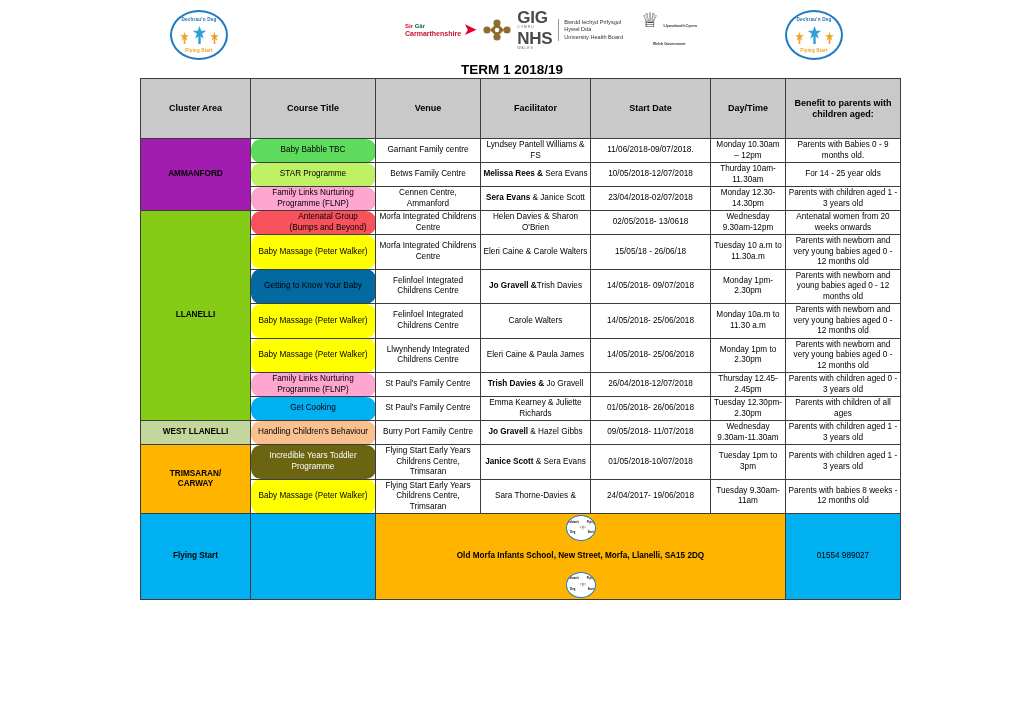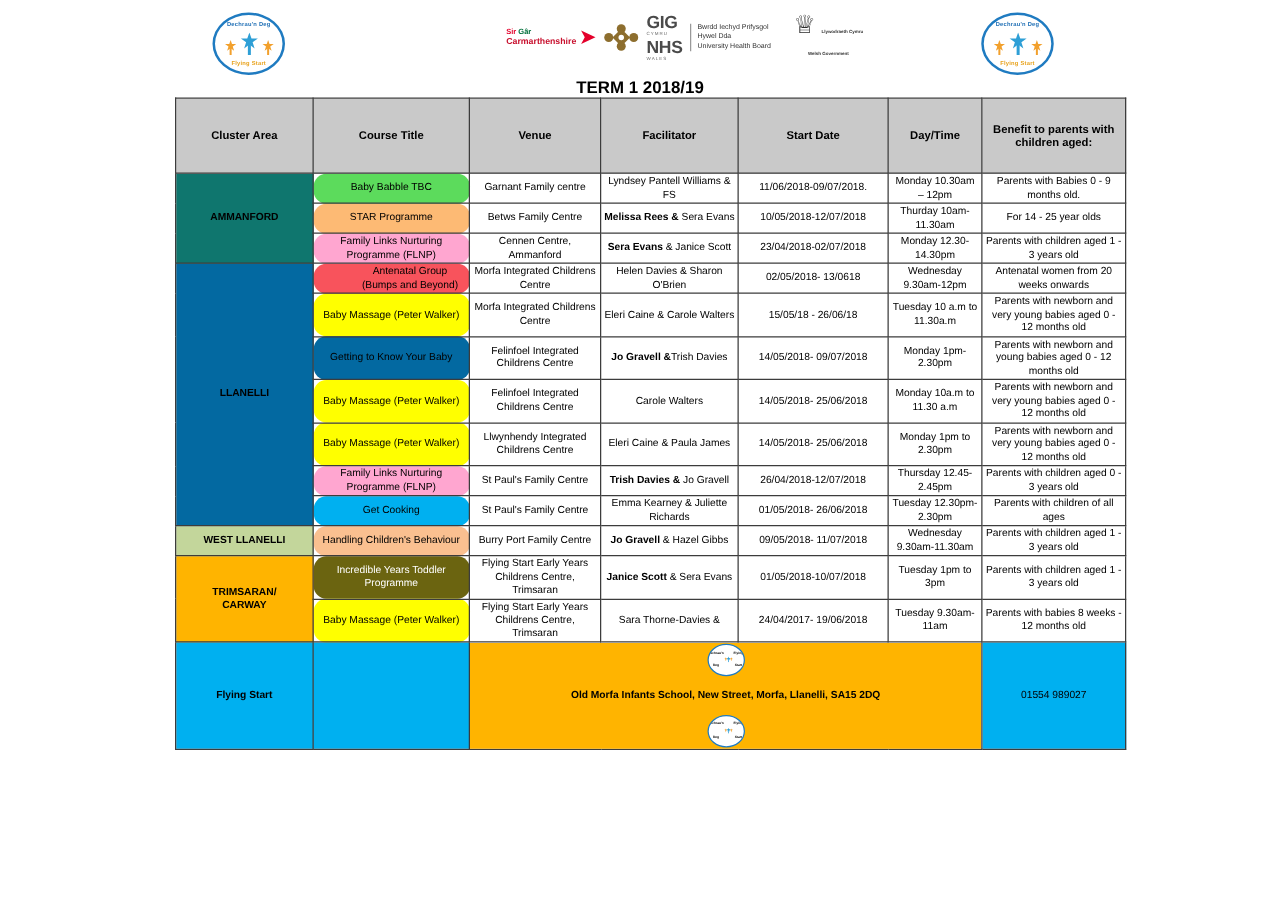--- a/index.html
+++ b/index.html
@@ -49,21 +49,21 @@
   }
   .cc-logo { display:flex; align-items:center; gap:2px; }
   .cc-logo .cc-text { font-size: 6px; line-height: 7px; font-weight: bold; }
   .cc-text .cc-sir { color: #e4002b; }
   .cc-text .cc-gar { color: #00703c; }
   .cc-text .cc-name { color: #c8102e; font-size: 7px; }
   .cc-dragon { color: #e4002b; font-size: 17px; line-height: 14px; }
 
   .nhs-knot { width: 28px; height: 24px; }
   .gig-nhs { line-height: 1; }
-  .gig-nhs .g1 { font-size: 14px; font-weight: bold; color: #4a4a4a; letter-spacing: -.3px;}
+  .gig-nhs .g1 { font-size: 17px; font-weight: bold; color: #4a4a4a; letter-spacing: -.3px;}
   .gig-nhs .g1s { font-size: 3.6px; color: #6b6b6b; letter-spacing: .8px; display:block; }
   .nhs-desc {
     border-left: 1px solid #9a9a9a; padding-left: 5px;
     font-size: 5.6px; line-height: 7.5px; color: #333;
   }
   .wg-logo { margin-left: 12px; text-align: center; }
   .wg-dragon { font-size: 20px; line-height: 18px; color: #2b2b2b; }
   .wg-text { font-size: 3.6px; line-height: 4.6px; color: #333; font-weight: bold;}
 
   .title-main {
@@ -233,46 +233,46 @@
             <th>Course Title</th>
             <th>Venue</th>
             <th>Facilitator</th>
             <th>Start Date</th>
             <th>Day/Time</th>
             <th>Benefit to parents with children aged:</th>
           </tr>
       </thead>
       <tbody id="tbody">
           <tr>
-            <td class="cluster" rowspan="3" style="background: #0f766e;">AMMANFORD</td>
+            <td class="cluster" rowspan="3" style="background: #a21caf;">AMMANFORD</td>
             <td class="course" style="background: rgb(92, 219, 92); color: rgb(0, 0, 0);">Baby Babble TBC</td>
             <td>Garnant Family centre</td>
             <td>Lyndsey Pantell Williams &amp; FS</td>
             <td>11/06/2018-09/07/2018.</td>
             <td class="day">Monday 10.30am – 12pm</td>
             <td class="ben">Parents with Babies 0 - 9 months old.</td>
           </tr>
           <tr>
-            <td class="course" style="background: #fdba74; color: rgb(0, 0, 0);">STAR Programme</td>
+            <td class="course" style="background: #bef264; color: rgb(0, 0, 0);">STAR Programme</td>
             <td>Betws Family Centre</td>
             <td><b>Melissa Rees &amp;</b> Sera Evans</td>
             <td>10/05/2018-12/07/2018</td>
             <td class="day">Thurday 10am-11.30am</td>
             <td class="ben">For  14 - 25 year olds</td>
           </tr>
           <tr>
             <td class="course" style="background: rgb(255, 166, 208); color: rgb(0, 0, 0);">Family Links Nurturing Programme (FLNP)</td>
             <td>Cennen Centre, Ammanford</td>
             <td><b>Sera Evans</b> &amp; Janice Scott</td>
             <td>23/04/2018-02/07/2018</td>
             <td class="day">Monday 12.30-14.30pm</td>
             <td class="ben">Parents with children aged 1 - 3 years old</td>
           </tr>
           <tr>
-            <td class="cluster" rowspan="7" style="background: #0369a1;">LLANELLI</td>
+            <td class="cluster" rowspan="7" style="background: #84cc16;">LLANELLI</td>
             <td class="course" style="background: rgb(248, 83, 92); color: rgb(0, 0, 0); padding-left: 32px;">Antenatal Group (Bumps and Beyond)</td>
             <td>Morfa Integrated Childrens Centre</td>
             <td>Helen Davies &amp; Sharon O'Brien</td>
             <td>02/05/2018- 13/0618</td>
             <td class="day">Wednesday 9.30am-12pm</td>
             <td class="ben">Antenatal  women from 20 weeks onwards</td>
           </tr>
           <tr>
             <td class="course" style="background: rgb(255, 255, 0); color: rgb(0, 0, 0);">Baby Massage (Peter Walker)</td>
             <td>Morfa Integrated Childrens Centre</td>

